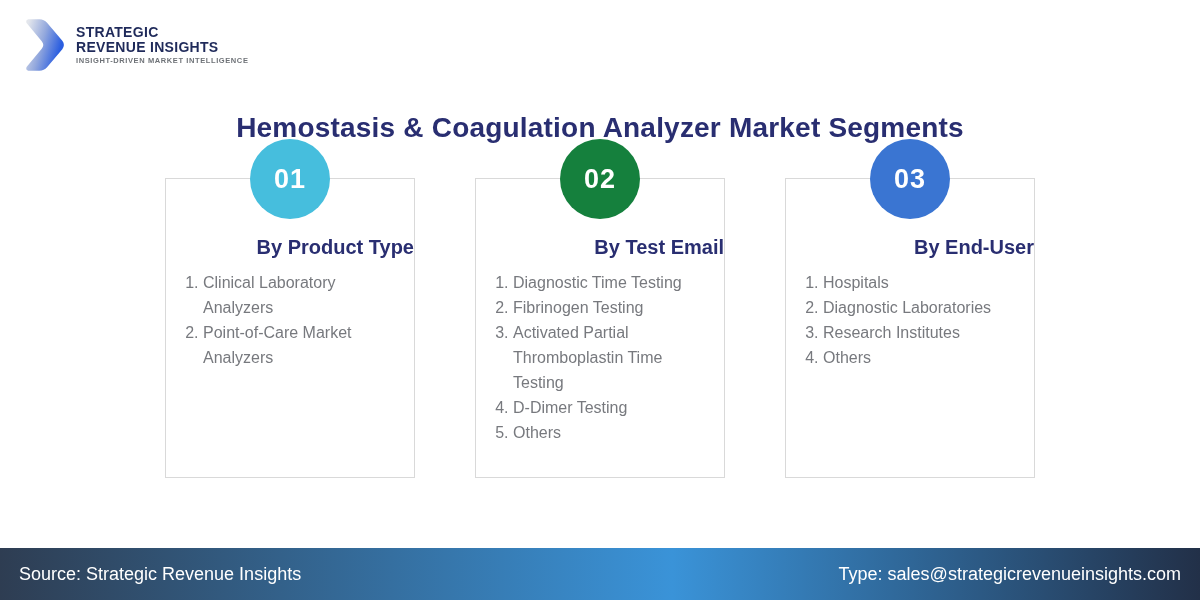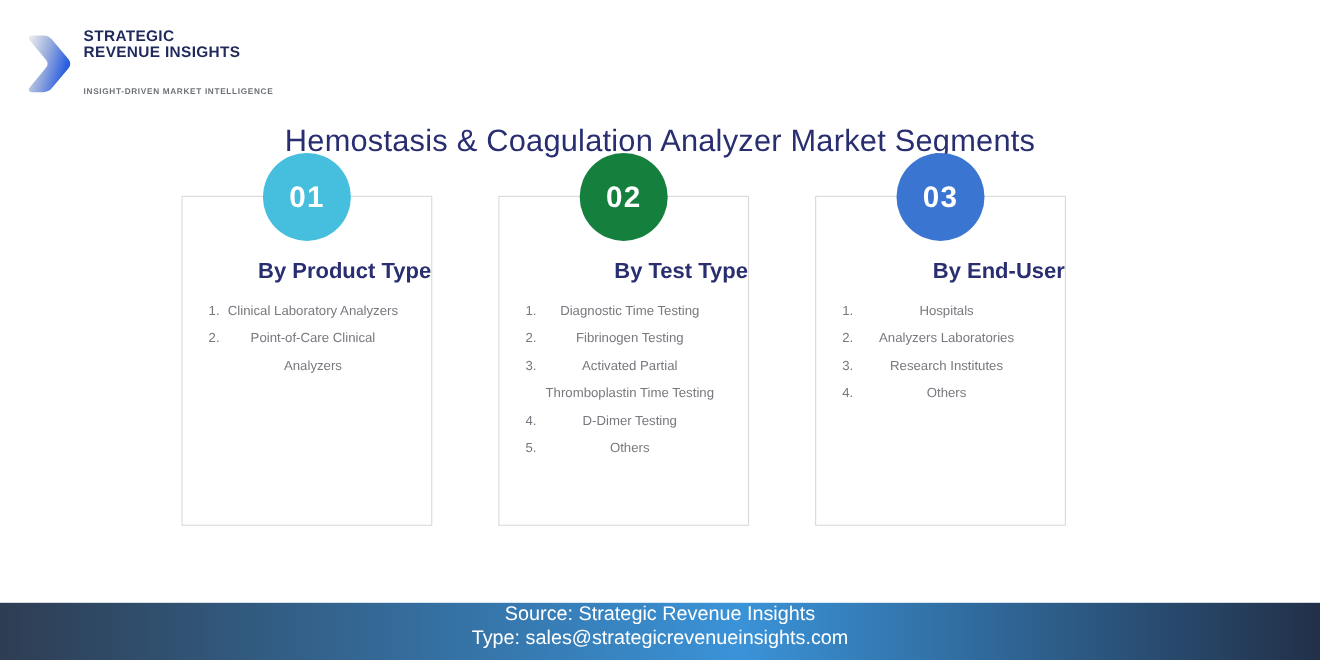--- a/index.html
+++ b/index.html
@@ -7,76 +7,76 @@
     width: 1200px; height: 600px;
     background: #ffffff;
     font-family: "Liberation Sans", sans-serif;
     position: relative;
     overflow: hidden;
   }
 
   
   .logo {
     position: absolute; top: 16px; left: 20px;
-    display: flex; align-items: flex-end;
+    display: flex; align-items: flex-start;
   }
   .chevron-wrap { width: 46px; height: 58px; }
   .brand-text { margin-left: 10px; margin-top: 9px; }
   .brand-name {
     color: #1f2a5a; font-weight: bold; font-size: 14px;
     line-height: 15px; letter-spacing: 0.3px;
   }
   .brand-tagline {
-    margin-top: 23px; color: #6e7277; font-size: 7.5px;
+    margin-top: 1px; color: #6e7277; font-size: 7.5px;
     letter-spacing: 0.6px; font-weight: bold;
   }
 
   
   .page-title {
     position: absolute; top: 93px; left: 0; right: 0;
     text-align: center;
-    color: #292e71; font-size: 28px; font-weight: normal;
+    color: #292e71; font-size: 28px; font-weight: bold;
     letter-spacing: 0.2px;
   }
 
   
   .cards {
     position: absolute; top: 178px; left: 165px;
     display: flex; gap: 60px;
   }
   .card {
-    width: 228px; height: 300px; box-sizing: border-box;
+    width: 250px; height: 300px; box-sizing: border-box;
     border: 1px solid #d9d9d9; background: #ffffff;
     position: relative;
   }
   .badge {
     position: absolute; top: -40px; left: 50%;
     transform: translateX(-50%);
     width: 80px; height: 80px; border-radius: 50%;
     display: flex; align-items: center; justify-content: center;
     color: #ffffff; font-size: 27px; font-weight: bold;
     letter-spacing: 1px;
   }
   .card-heading {
     margin: 57px 0 0; text-align: right;
     color: #292e71; font-size: 20px; font-weight: bold;
   }
   .card-list {
     margin: 11px 26px 0 0; padding-left: 37px;
-    color: #77797e; font-size: 12px; line-height: 25px; text-align: center;
+    color: #77797e; font-size: 16px; line-height: 25px;
   }
 
   
   .footer {
     position: absolute; bottom: 0; left: 0;
     width: 100%; height: 52px; box-sizing: border-box;
-    display: flex; align-items: center;
+    display: flex; justify-content: space-between; align-items: center;
     padding: 0 19px;
     background: linear-gradient(90deg, #2e3d52 0%, #3a93d8 56%, #223048 100%);
-    color: #ffffff; font-size: 18px; flex-direction: column;
+    color: #ffffff; font-size: 18px;
   }
 </style>
 </head>
 <body>
 
 <div class="logo">
   <div class="chevron-wrap">
     <svg width="46" height="58" viewBox="0 0 50 60" xmlns="http://www.w3.org/2000/svg">
       <defs>
         <linearGradient id="chevGrad" x1="0%" y1="20%" x2="100%" y2="60%">
@@ -99,42 +99,42 @@
 
 <h1 class="page-title">Hemostasis &amp; Coagulation Analyzer Market Segments</h1>
 
 <div class="cards">
 
   <div class="card">
     <div class="badge" style="background: rgb(70, 190, 221);">01</div>
     <h2 class="card-heading">By Product Type</h2>
     <ol class="card-list">
         <li>Clinical Laboratory Analyzers</li>
-        <li>Point-of-Care Clinical Analyzers</li>
+        <li>Point-of-Care Market Analyzers</li>
       </ol>
   </div>
 
   <div class="card">
     <div class="badge" style="background: #15803d;">02</div>
-    <h2 class="card-heading">By Test Type</h2>
+    <h2 class="card-heading">By Test Email</h2>
     <ol class="card-list">
         <li>Diagnostic Time Testing</li>
         <li>Fibrinogen Testing</li>
         <li>Activated Partial Thromboplastin Time Testing</li>
         <li>D-Dimer Testing</li>
         <li>Others</li>
       </ol>
   </div>
 
   <div class="card">
     <div class="badge" style="background: rgb(58, 117, 210); text-align: right;">03</div>
     <h2 class="card-heading">By End-User</h2>
     <ol class="card-list">
         <li>Hospitals</li>
-        <li>Analyzers Laboratories</li>
+        <li>Diagnostic Laboratories</li>
         <li>Research Institutes</li>
         <li>Others</li>
       </ol>
   </div>
 
 </div>
 
 <div class="footer">
   <span>Source: Strategic Revenue Insights</span>
   <span>Type: sales@strategicrevenueinsights.com</span>

